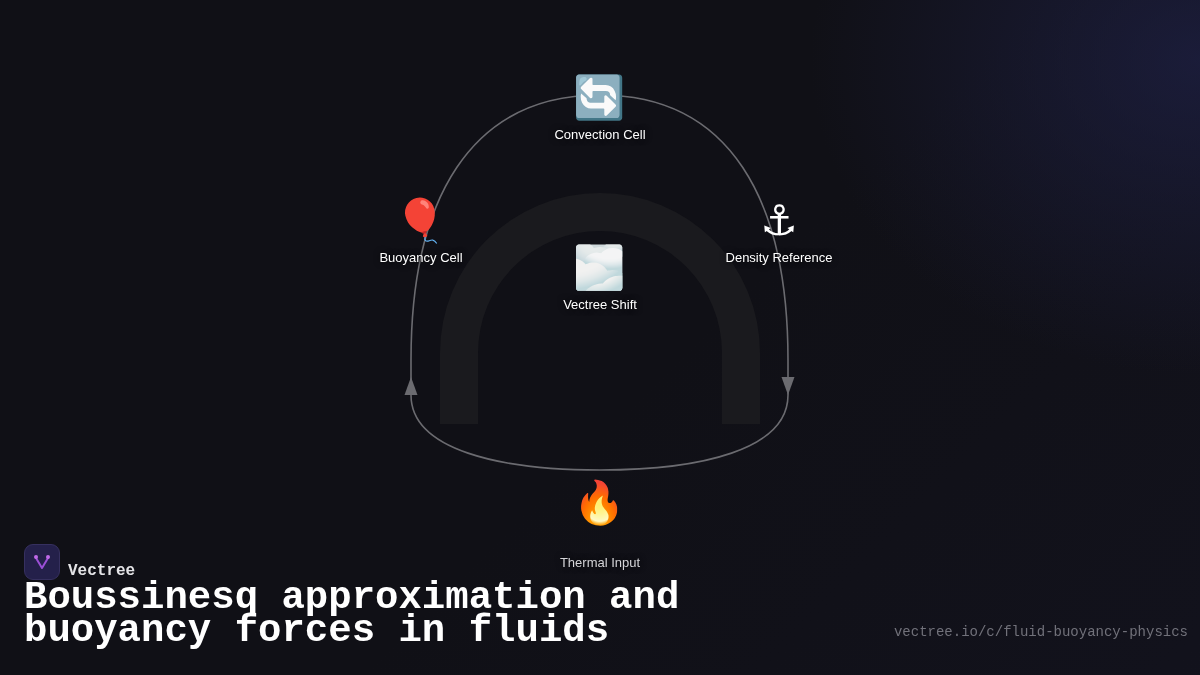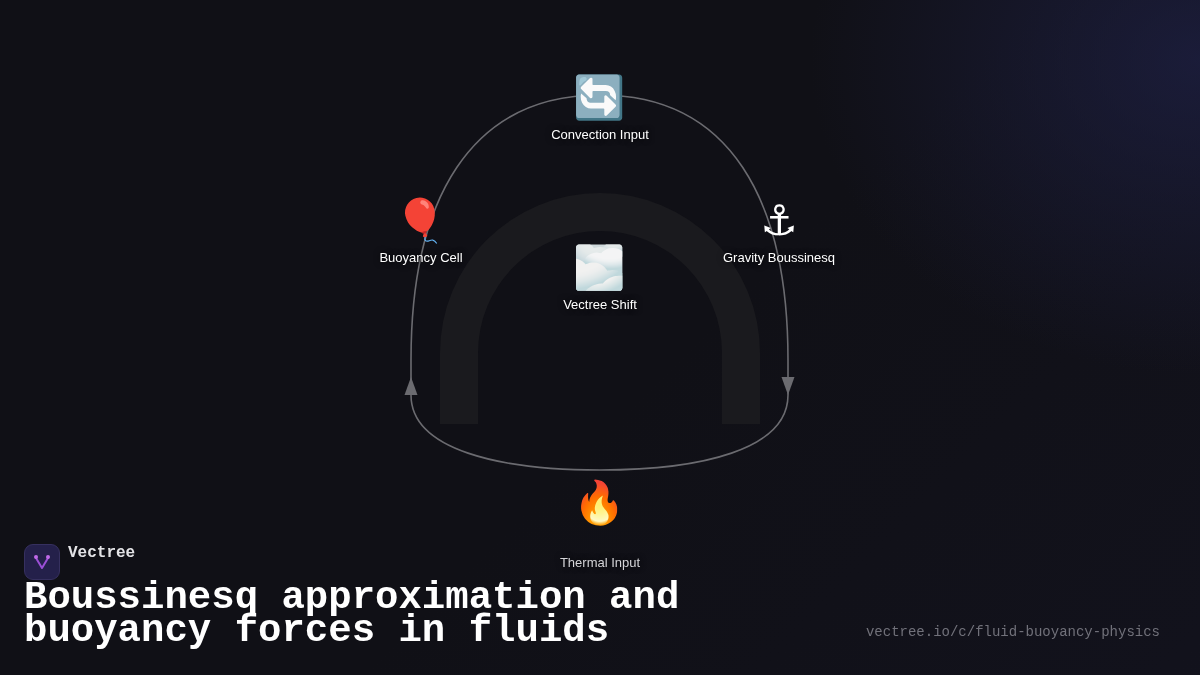--- a/index.html
+++ b/index.html
@@ -21,68 +21,68 @@
     display:flex; flex-direction:column; align-items:center;
     color:#ffffff; font-size:13px; white-space:nowrap;
   }
   .node .emoji {
     font-size:42px; line-height:48px; height:48px;
     font-family:"DejaVu Sans", sans-serif;
   }
   .node .label { margin-top:5px; text-shadow:0 0 6px rgba(0,0,0,0.8); }
   .node.dim .label { color:#d4d4d8;margin-top:28px; }
   .brand {
-    position:absolute; left:24px; top:544px; display:flex; align-items:flex-start; gap:8px;
+    position:absolute; left:24px; top:544px; display:flex; align-items:flex-end; gap:8px;
   }
   .brand-logo {
     width:34px; height:34px; border-radius:9px;
     background:#24204a; border:1px solid #36305f;
     display:flex; align-items:center; justify-content:center;
   }
   .brand-name {
     color:#e4e4e7; font-family:"Liberation Mono", monospace; font-weight:bold; font-size:16px;
   }
   .title {
     position:absolute; left:24px; top:582px; width:860px;
     color:#ffffff; font-family:"Liberation Mono", monospace; font-weight:bold;
     font-size:39px; line-height:33px; letter-spacing:0px;
   }
   .url {
-    position:absolute; right:40px; top:624px;
+    position:absolute; right:12px; top:624px;
     color:#71717a; font-family:"Liberation Mono", monospace; font-size:14px;
   }
 </style>
 </head>
 <body>
 
 <div class="bg-glow"></div>
 
 <svg class="diagram" width="1200" height="675" viewBox="0 0 1200 675">
 
   <path d="M440 424 L440 353 A160 160 0 0 1 760 353 L760 424 L722 424 L722 353 A122 122 0 0 0 478 353 L478 424 Z" fill="#1a1a1e"></path>
 
   <path d="M411 395 L411 360 C411 200 470 95 600 95 C730 95 788 200 788 360 L788 395 C788 450 700 470 600 470 C500 470 411 450 411 395 Z" fill="none" stroke="#6b6b70" stroke-width="1.6"></path>
 
   <polygon points="411,377 404.5,395 417.5,395" fill="#6b6b70"></polygon>
   <polygon points="788,395 781.5,377 794.5,377" fill="#6b6b70"></polygon>
 </svg>
 
 <div class="node" style="left:600px; top:74px;">
   <span class="emoji">🔄</span>
-  <span class="label">Convection Input</span>
+  <span class="label">Convection Cell</span>
 </div>
 
 <div class="node" style="left:421px; top:197px;">
   <span class="emoji">🎈</span>
   <span class="label">Buoyancy Cell</span>
 </div>
 
 <div class="node" style="left:779px; top:197px;">
   <span class="emoji">⚓</span>
-  <span class="label">Gravity Boussinesq</span>
+  <span class="label">Density Reference</span>
 </div>
 
 <div class="node" style="left:600px; top:244px;">
   <span class="emoji">🌫️</span>
   <span class="label">Vectree Shift</span>
 </div>
 
 <div class="node dim" style="left:600px; top:479px;">
   <span class="emoji">🔥</span>
   <span class="label">Thermal Input</span>

